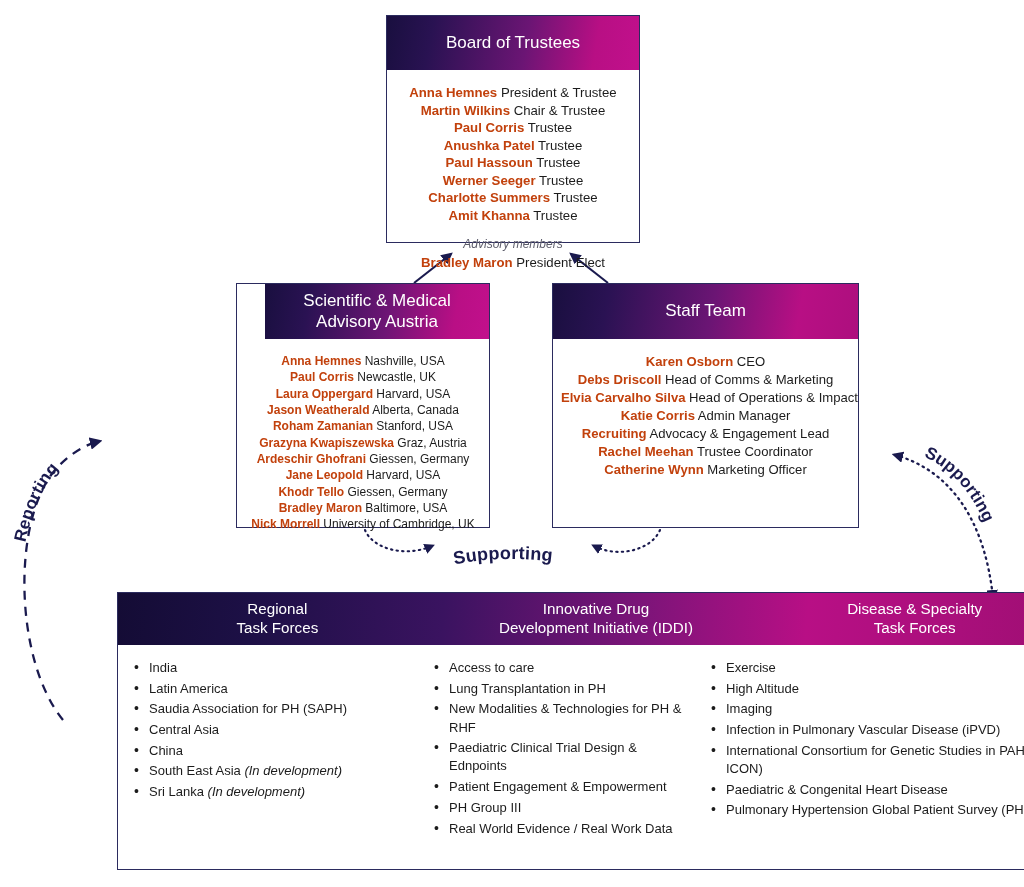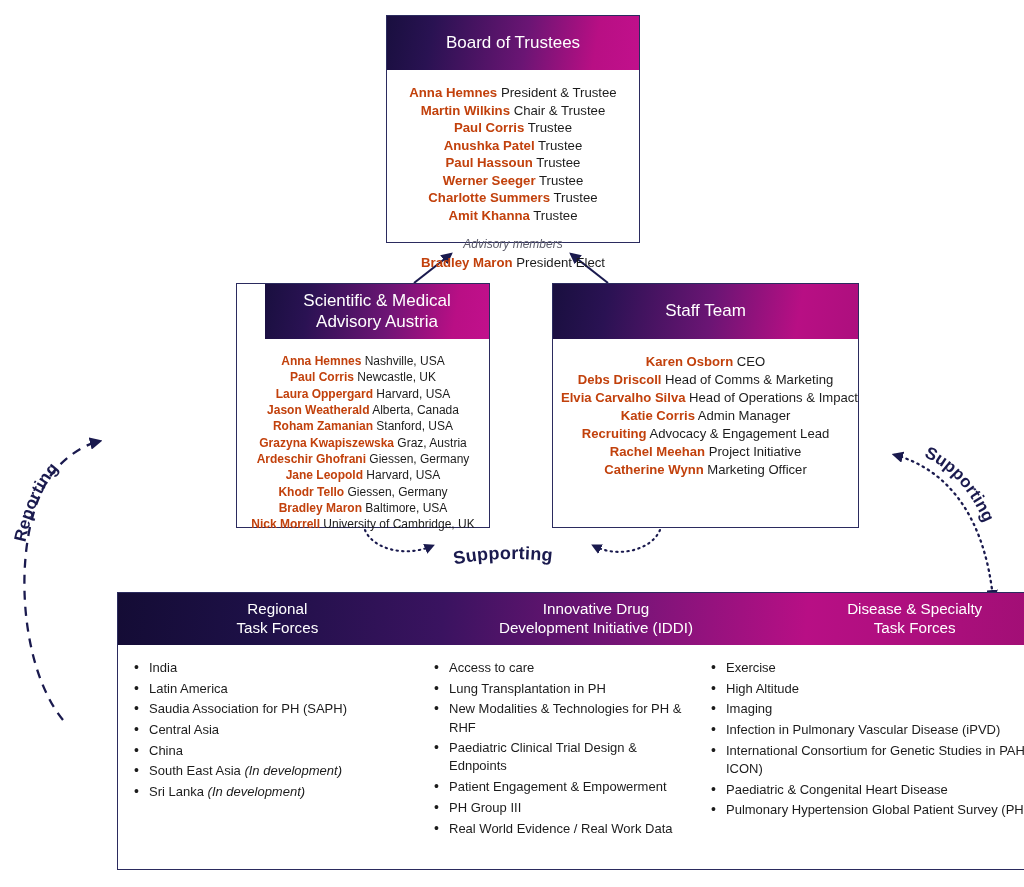--- a/index.html
+++ b/index.html
@@ -192,21 +192,21 @@
   <div class="card" id="staff">
     <div class="card-header">
       <span>Staff Team</span>
     </div>
     <div class="card-body">
       <div class="person"><span class="nm">Karen Osborn</span> <span class="rl">CEO</span></div>
       <div class="person"><span class="nm">Debs Driscoll</span> <span class="rl">Head of Comms &amp; Marketing</span></div>
       <div class="person"><span class="nm">Elvia Carvalho Silva</span> <span class="rl">Head of Operations &amp; Impact</span></div>
       <div class="person"><span class="nm">Katie Corris</span> <span class="rl">Admin Manager</span></div>
       <div class="person"><span class="nm">Recruiting</span> <span class="rl">Advocacy &amp; Engagement Lead</span></div>
-      <div class="person"><span class="nm">Rachel Meehan</span> <span class="rl">Project Initiative</span></div>
+      <div class="person"><span class="nm">Rachel Meehan</span> <span class="rl">Trustee Coordinator</span></div>
       <div class="person"><span class="nm">Catherine Wynn</span> <span class="rl">Marketing Officer</span></div>
     </div>
   </div>
 
   <div class="card" id="taskforces">
     <div class="tf-header">
       <div class="tf-head-cell">
         <span>
           <span>Regional</span><br>
           <span>Task Forces</span>

